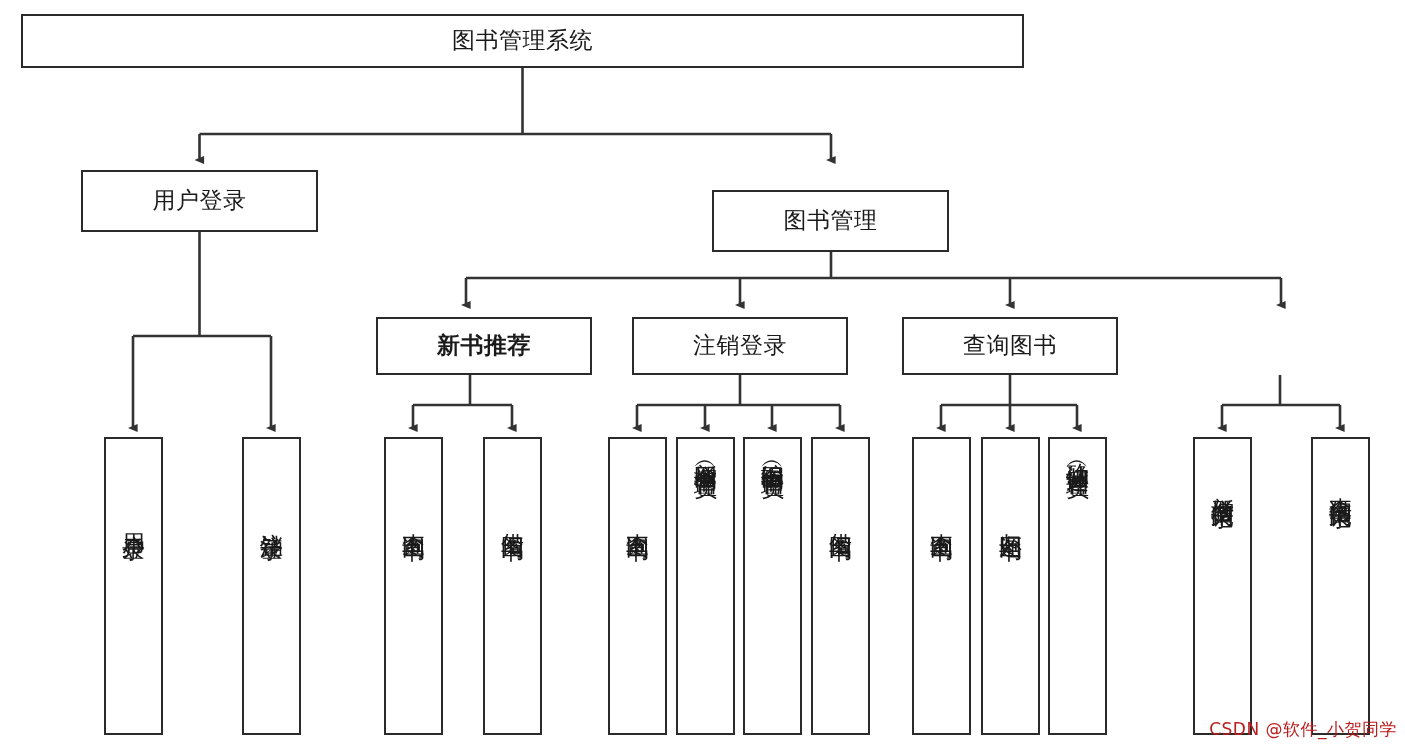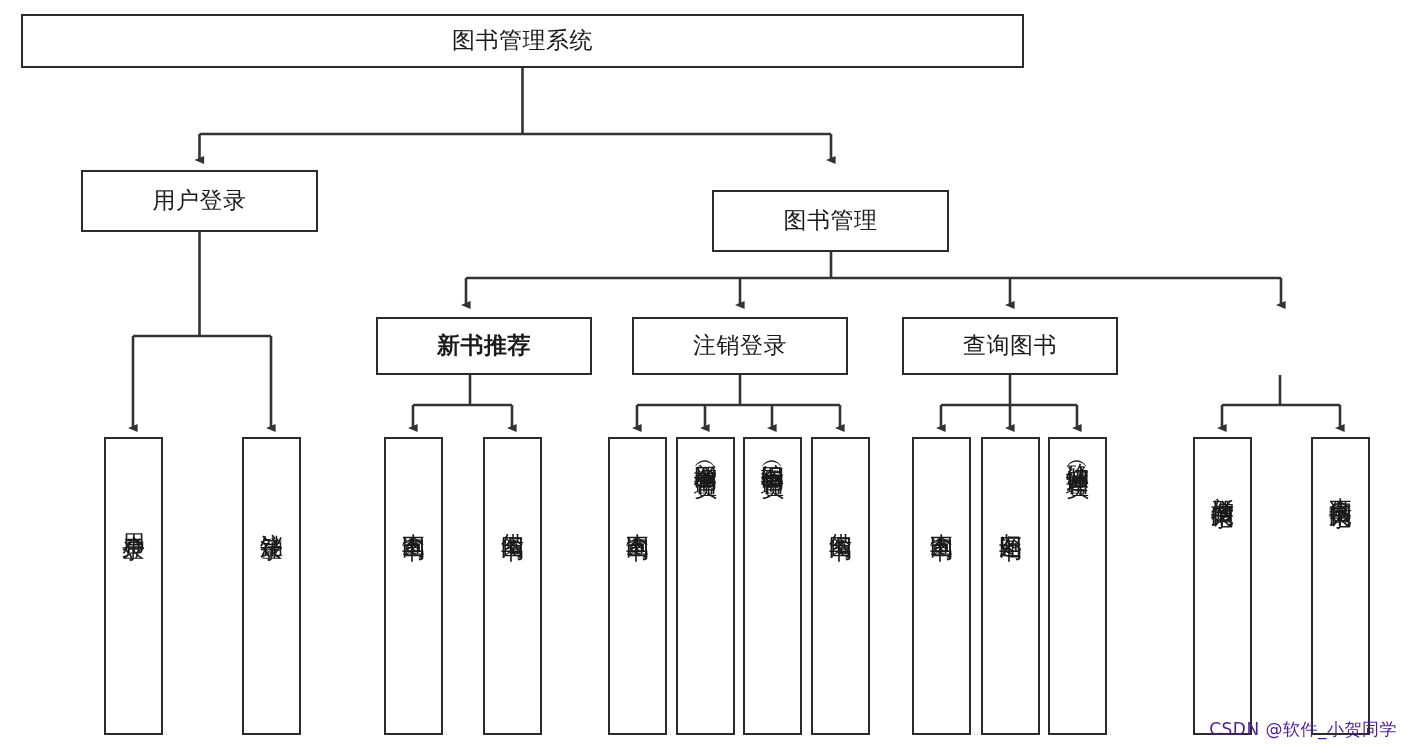--- a/index.html
+++ b/index.html
@@ -58,21 +58,21 @@
     text-orientation: upright;
     font-size: 23px;
     letter-spacing: 2px;
     line-height: 1;
   }
   .watermark {
     position: absolute;
     right: 8px;
     bottom: 6px;
     font-size: 17px;
-    color: #4c1d95;
+    color: #b91c1c;
     white-space: nowrap;
     letter-spacing: 0.5px;
   }
 </style>
 </head>
 <body>
 
 <div id="diagram-root">
 
   <svg class="edges" viewBox="0 0 1405 747" xmlns="http://www.w3.org/2000/svg">

